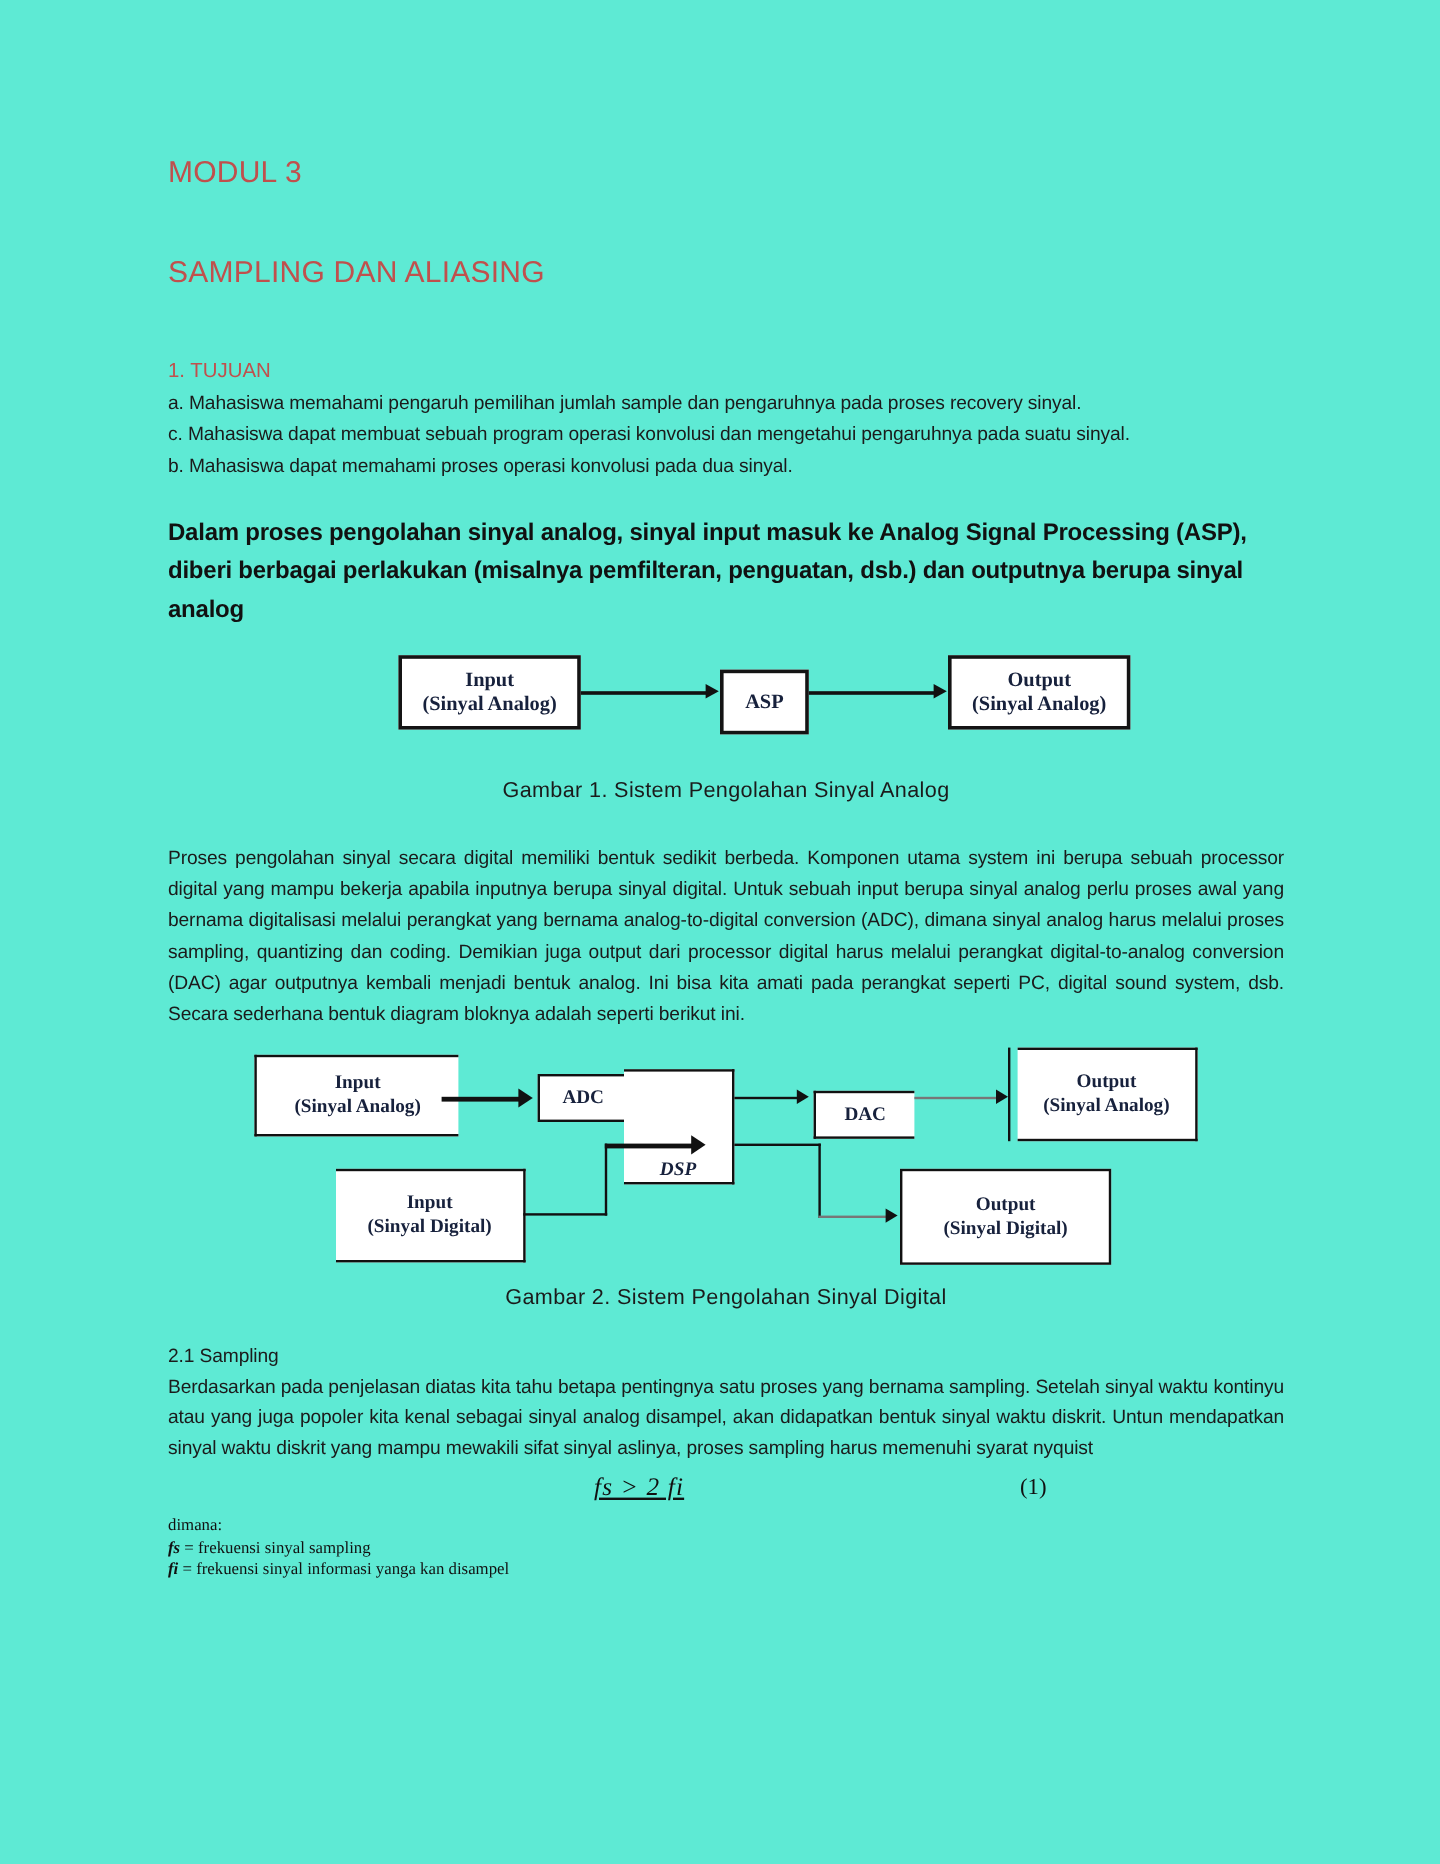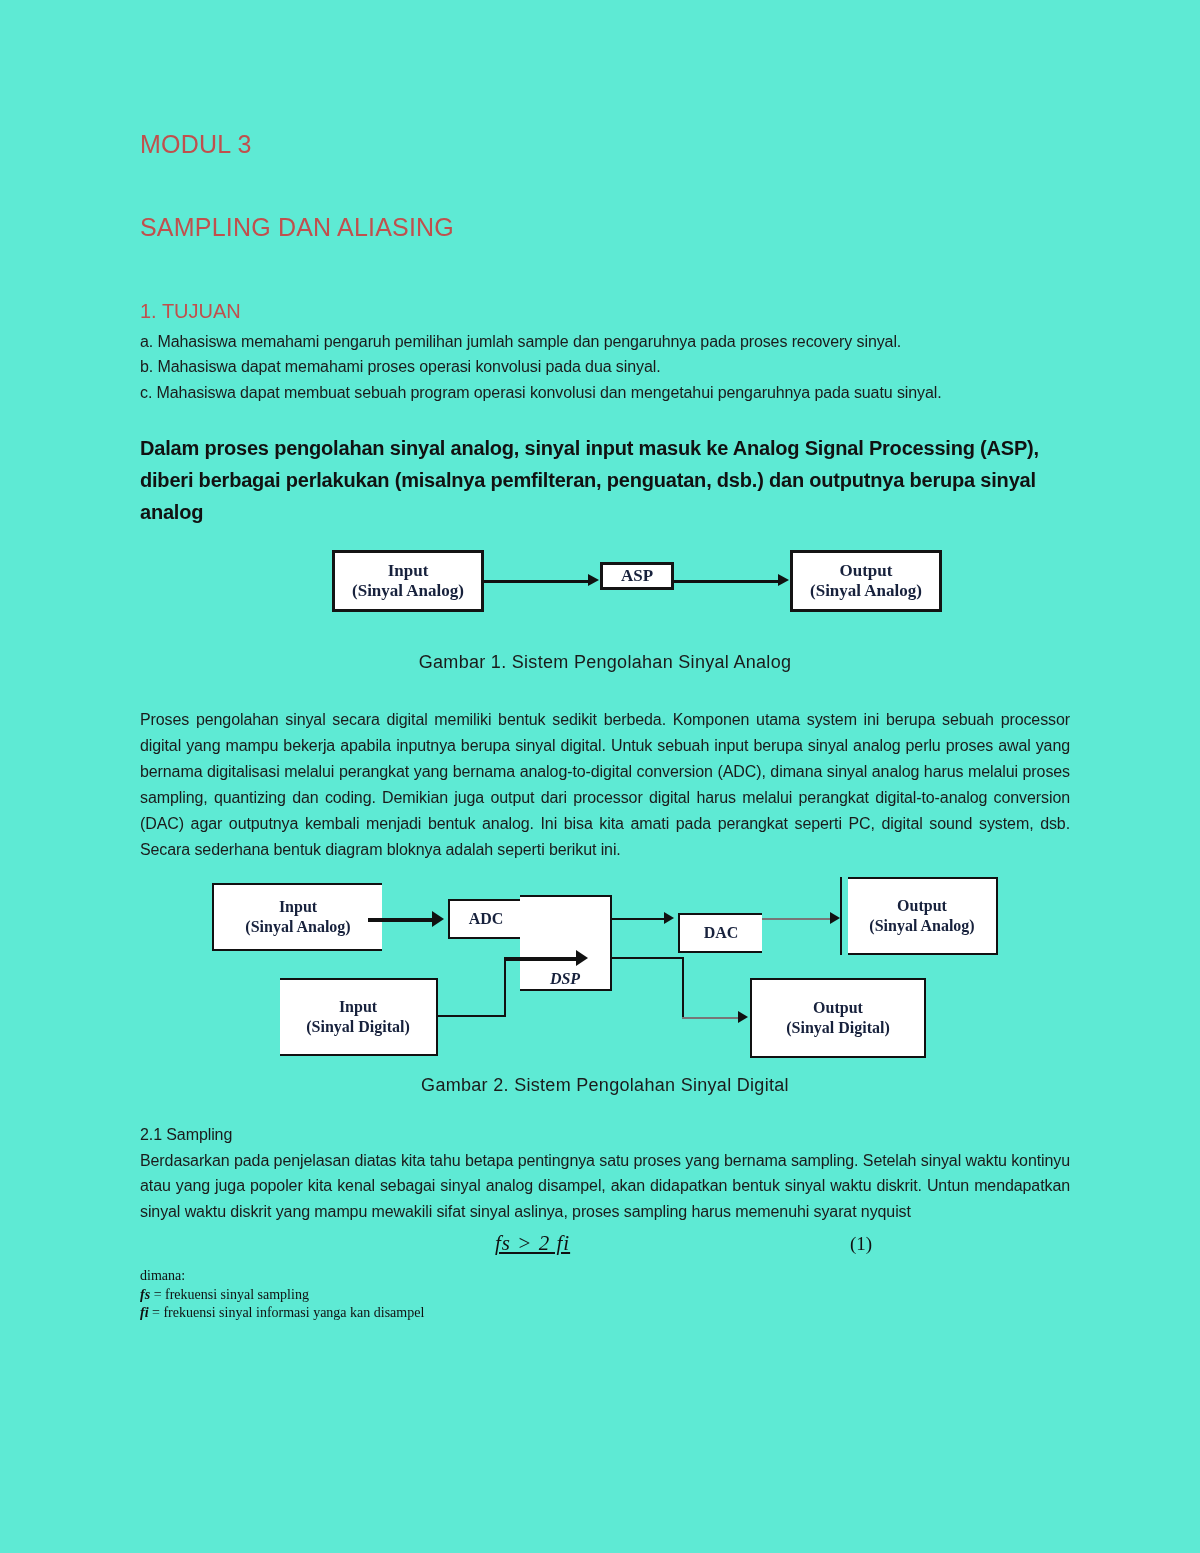--- a/index.html
+++ b/index.html
@@ -41,21 +41,21 @@
   .title-sub {
     color: #C0504D;
     font-size: 25px;
     font-weight: 400;
     letter-spacing: 0.2px;
     margin: 0 0 56px 0;
     line-height: 1.15;
   }
   .sec-heading {
     color: #C0504D;
-    font-size: 20px;
+    font-size: 17px;
     font-weight: 400;
     margin: 0 0 4px 0;
     line-height: 1.35;
   }
 
   
   .body-text {
     font-size: 16px;
     line-height: 1.62;
     color: #1b1b1b;
@@ -216,38 +216,38 @@
 <body>
 
 <div class="page">
   <div class="content">
 
     <h1 class="title-main">MODUL 3</h1>
     <h2 class="title-sub">SAMPLING DAN ALIASING</h2>
 
     <h3 class="sec-heading">1. TUJUAN</h3>
     <p class="body-text">a. Mahasiswa memahami pengaruh pemilihan jumlah sample dan pengaruhnya pada proses recovery sinyal.</p>
+    <p class="body-text">c. Mahasiswa dapat membuat sebuah program operasi konvolusi dan mengetahui pengaruhnya pada suatu sinyal.</p>
     <p class="body-text">b. Mahasiswa dapat memahami proses operasi konvolusi pada dua sinyal.</p>
-    <p class="body-text">c. Mahasiswa dapat membuat sebuah program operasi konvolusi dan mengetahui pengaruhnya pada suatu sinyal.</p>
 
     <div class="gap-md"></div>
 
     <p class="lead-bold">Dalam proses pengolahan sinyal analog, sinyal input masuk ke Analog Signal Processing (ASP), diberi berbagai perlakukan (misalnya pemfilteran, penguatan, dsb.) dan outputnya berupa sinyal analog</p>
 
     <div class="fig1-wrap">
 
       <div class="fig-box" style="left:192px; top:4px; width:152px; height:62px;">
         <span class="l1">Input</span>
         <span class="l2">(Sinyal Analog)</span>
       </div>
 
       <div class="arrow-line dark" style="left:344px; top:34px; width:106px;"></div>
       <div class="arrow-head" style="left:448px; top:28px;"></div>
 
-      <div class="fig-box" style="left:460px; top:16px; width:74px; height:28px;">
+      <div class="fig-box" style="left:460px; top:16px; width:74px; height:54px;">
         <span class="l1">ASP</span>
       </div>
 
       <div class="arrow-line dark" style="left:534px; top:34px; width:106px;"></div>
       <div class="arrow-head" style="left:638px; top:28px;"></div>
 
       <div class="fig-box" style="left:650px; top:4px; width:152px; height:62px;">
         <span class="l1">Output</span>
         <span class="l2">(Sinyal Analog)</span>
       </div>

